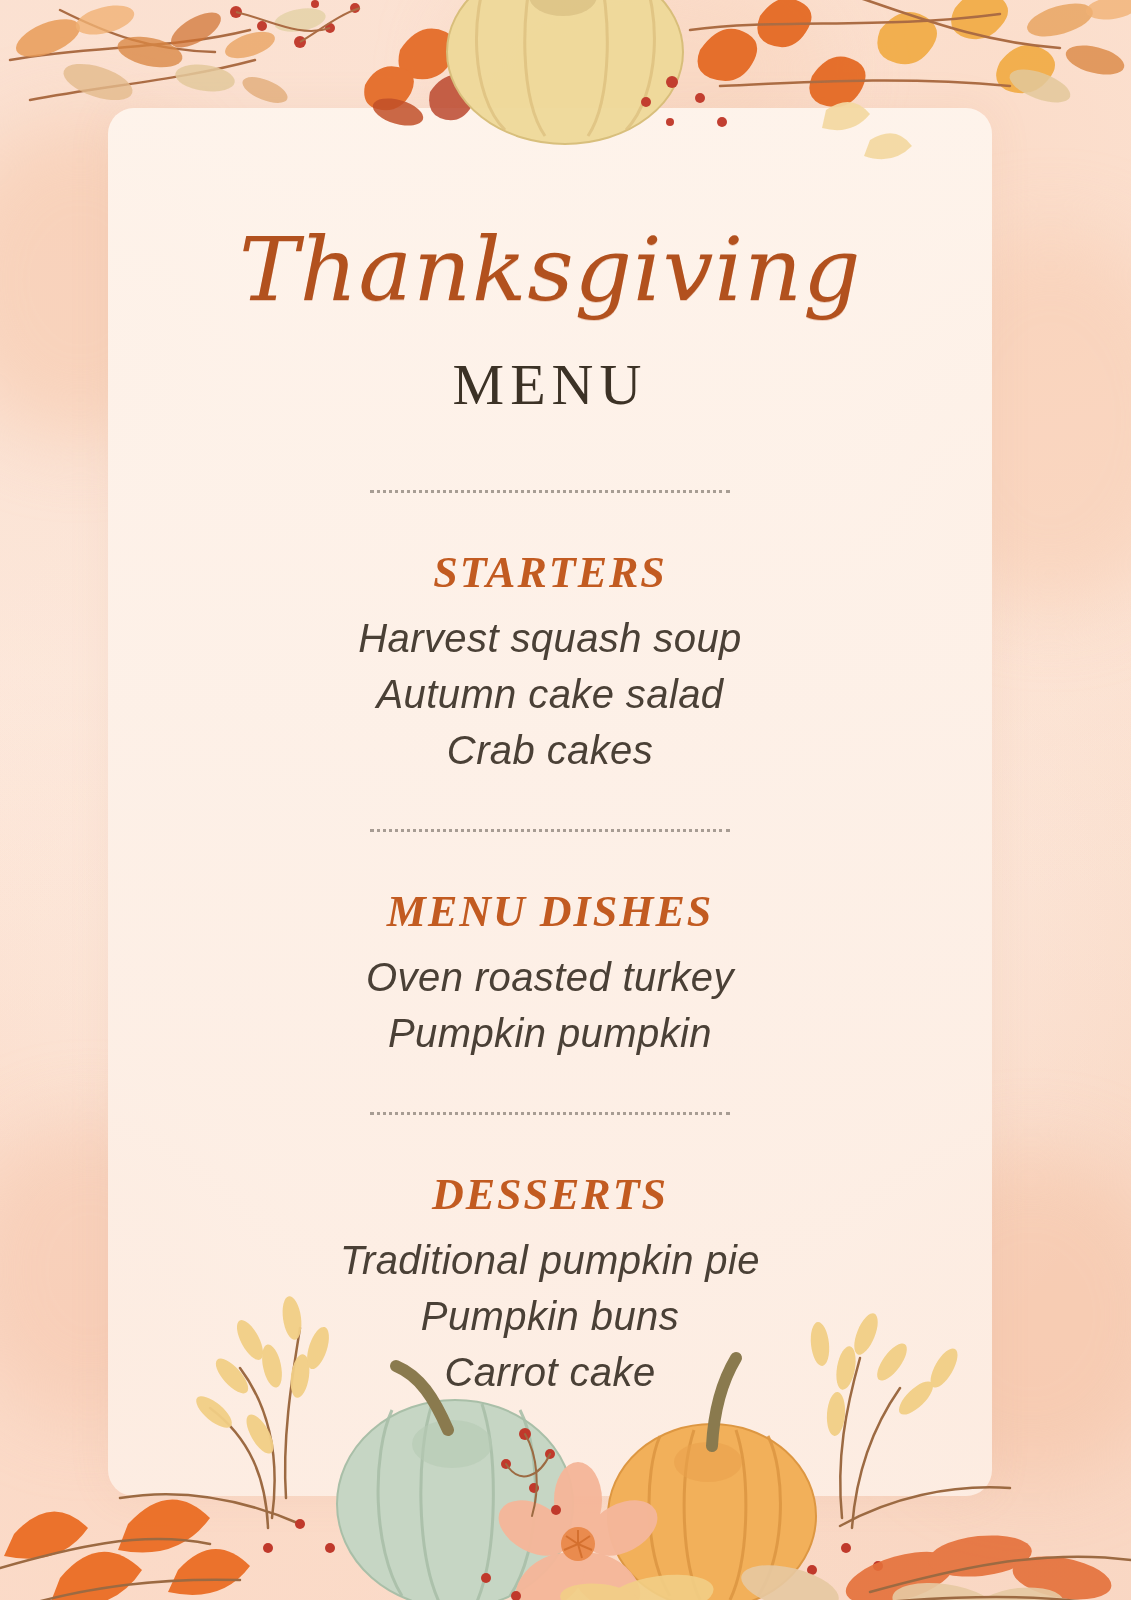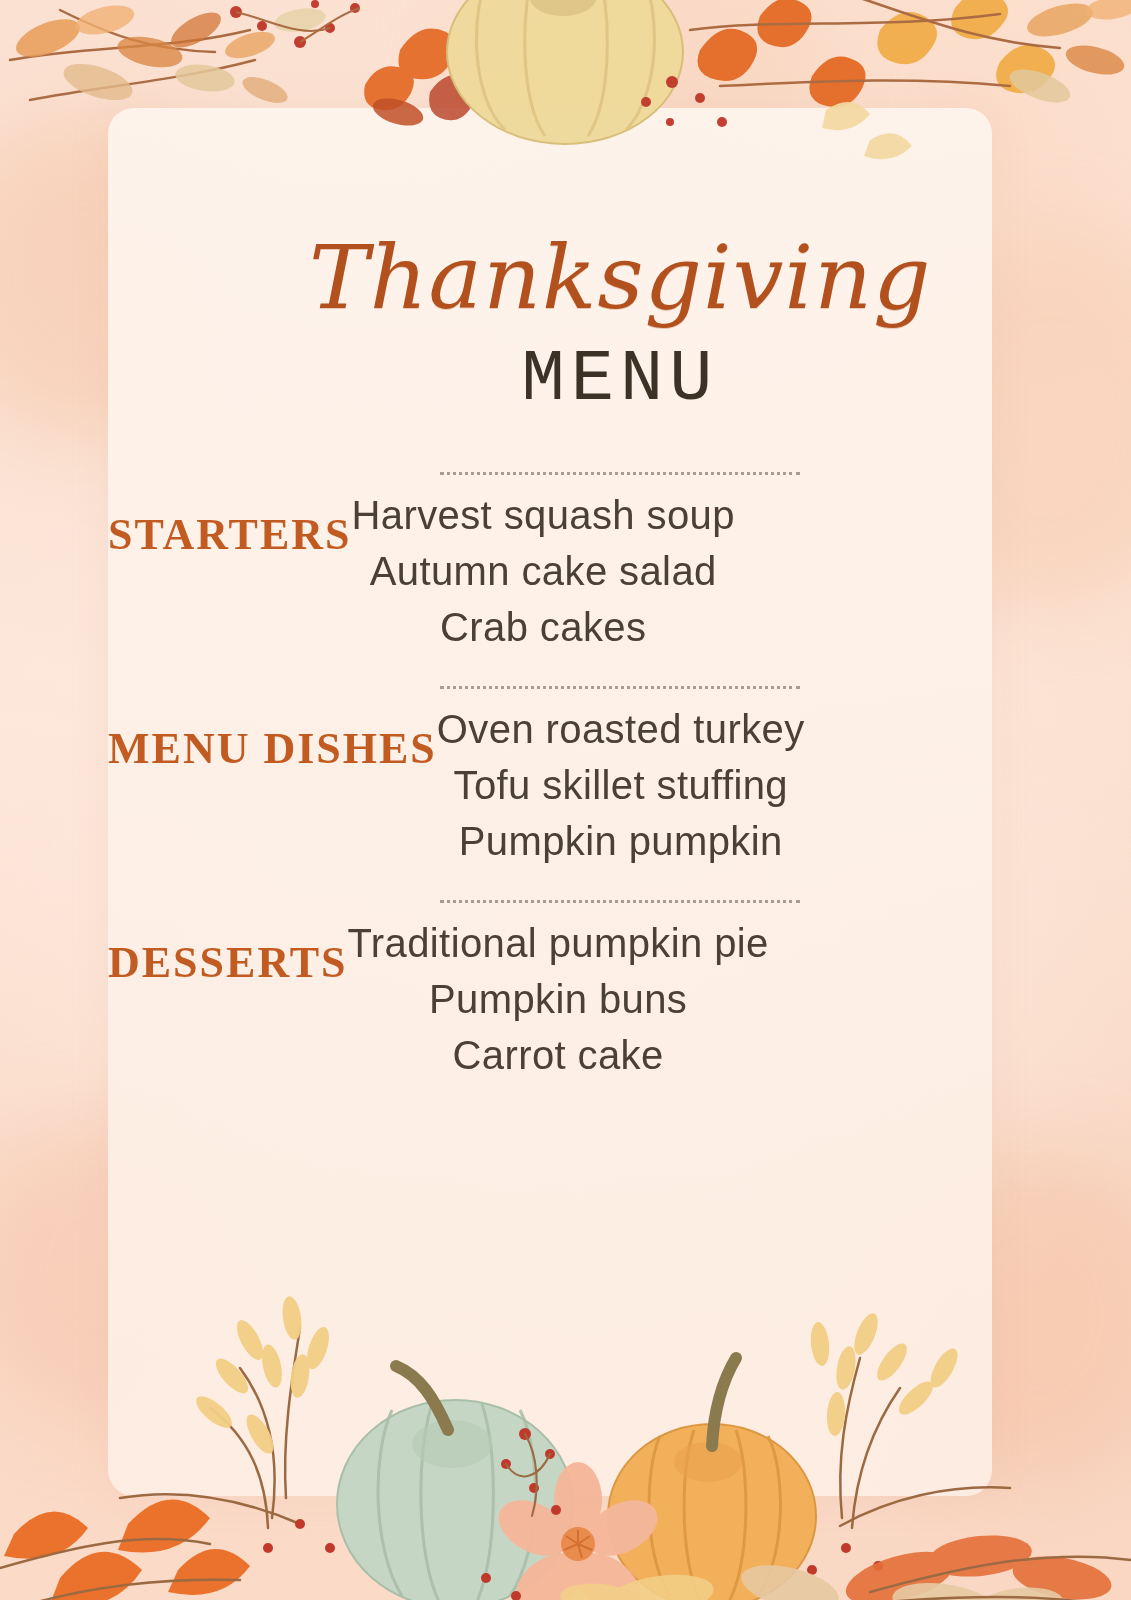--- a/index.html
+++ b/index.html
@@ -49,63 +49,66 @@
     width: 884px;
     height: 1388px;
     background: linear-gradient(180deg, rgba(254,244,236,.96) 0%, rgba(253,240,231,.95) 50%, rgba(253,238,228,.93) 100%);
     border-radius: 26px;
     box-shadow: 0 0 40px rgba(214,160,125,.12);
   }
 
   .content {
     position: absolute;
     left: 108px;
-    top: 116px;
-    width: 1024px;
+    top: 108px;
+    width: 884px;
     height: 1388px;
     display: flex;
     flex-direction: column;
     align-items: center;
+    gap: 20px;
   }
 
   .title-script {
     margin-top: 118px;
     font-family: "DejaVu Serif", serif;
     font-style: italic;
     font-weight: 400;
     font-size: 88px;
     line-height: 1;
     letter-spacing: 1px;
     color: #b2511e;
     text-shadow: 0 1px 0 rgba(178,81,30,.25);
     transform: scaleX(1.02);
   }
 
   .title-main {
     margin-top: 22px;
-    font-family: Liberation Mono, monospace;
+    font-family: Liberation Serif, serif;
     font-weight: 400;
-    font-size: 72px;
+    font-size: 58px;
     line-height: 1;
     letter-spacing: 6px;
     color: #3c3226;
   }
 
   .divider {
     width: 360px;
     height: 0;
     margin: 56px 0 0 0;
     border-top: 3px dotted #8a8177;
     opacity: .75;
   }
 
   .section {
     width: 100%;
     display: flex;
-    flex-direction: row;
+    flex-direction: column;
+    align-items: center;
+    font-style: italic;
   }
 
   .section-title {
     margin-top: 34px;
     font-family: "Liberation Serif", serif;
     font-weight: 700;
     font-size: 44px;
     letter-spacing: 2px;
     color: #c25b21;
   }
@@ -390,21 +393,20 @@
         <div class="item">Crab cakes</div>
       </div>
     </div>
 
     <div class="sec-divider"></div>
 
     <div class="section">
       <div class="section-title">MENU DISHES</div>
       <div class="items">
         <div class="item">Oven roasted turkey</div>
-        <div class="item">Tofu skillet stuffing</div>
         <div class="item">Pumpkin pumpkin</div>
       </div>
     </div>
 
     <div class="sec-divider"></div>
 
     <div class="section">
       <div class="section-title">DESSERTS</div>
       <div class="items">
         <div class="item">Traditional pumpkin pie</div>

